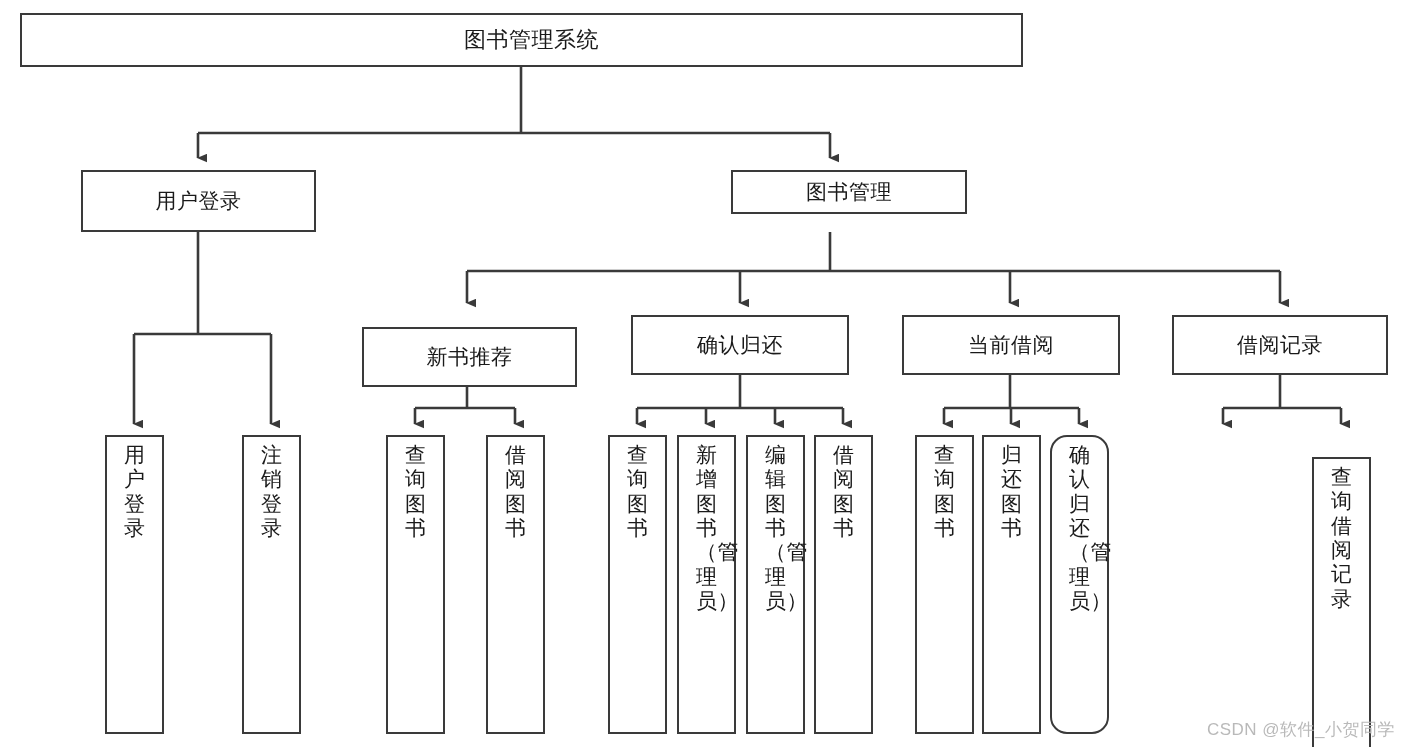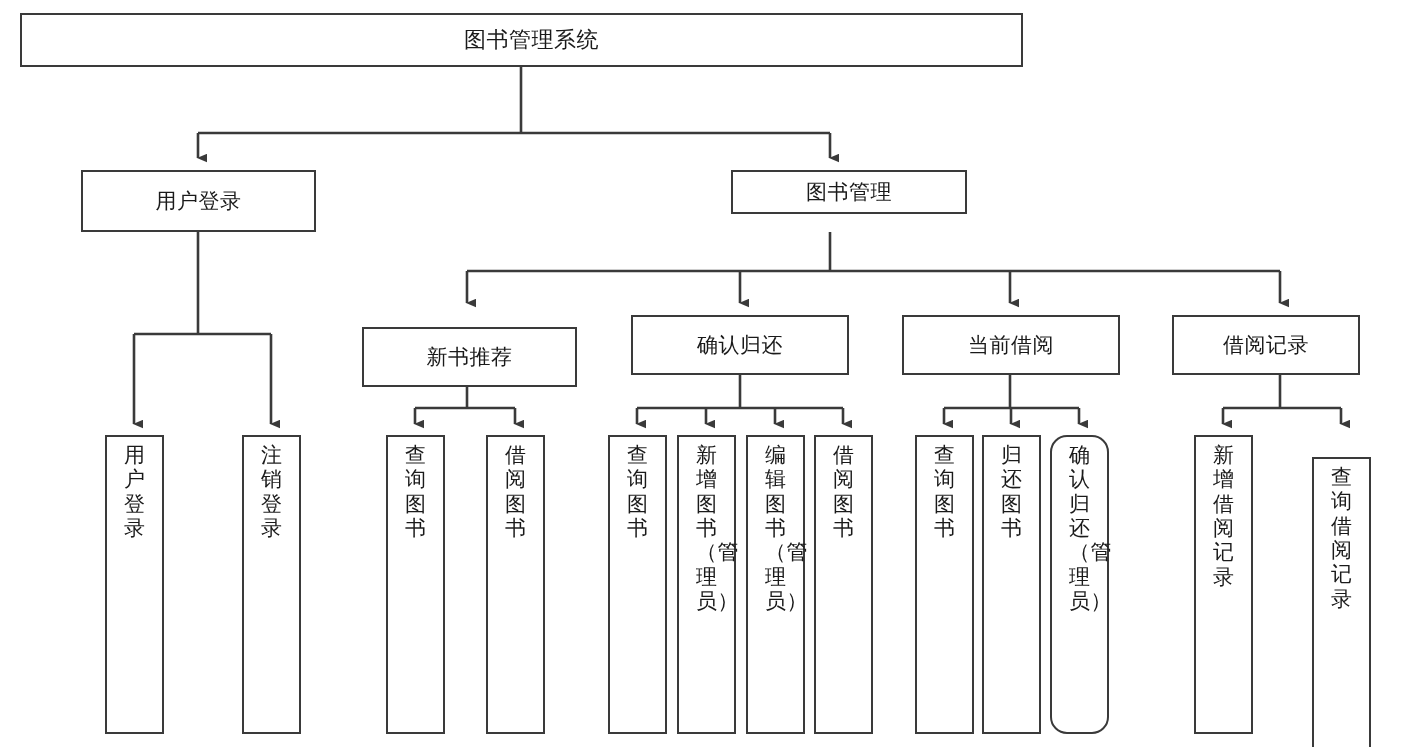--- a/index.html
+++ b/index.html
@@ -143,21 +143,21 @@
 
   <div class="node horiz" style="left:362px; top:315px; width:215px; height:60px;margin-top:12px;">
     <span class="label">新书推荐</span>
   </div>
   <div class="node horiz" style="left:631px; top:315px; width:218px; height:60px;">
     <span class="label">确认归还</span>
   </div>
   <div class="node horiz" style="left:902px; top:315px; width:218px; height:60px;">
     <span class="label">当前借阅</span>
   </div>
-  <div class="node horiz" style="left:1172px; top:315px; width:188px; height:60px;">
+  <div class="node horiz" style="left:1172px; top:315px; width:216px; height:60px;">
     <span class="label">借阅记录</span>
   </div>
 
   <div class="node vert" style="left:105px; top:435px; width:59px; height:299px;">
     <span class="label">用户登录</span>
   </div>
   <div class="node vert" style="left:242px; top:435px; width:59px; height:299px;">
     <span class="label">注销登录</span>
   </div>
 
@@ -184,21 +184,19 @@
   <div class="node vert" style="left:915px; top:435px; width:59px; height:299px;">
     <span class="label">查询图书</span>
   </div>
   <div class="node vert" style="left:982px; top:435px; width:59px; height:299px;">
     <span class="label">归还图书</span>
   </div>
   <div class="node vert" style="left:1050px; top:435px; width:59px; height:299px;border-radius:17px;">
     <span class="label">确认归还（管理员）</span>
   </div>
 
-  <div class="node vert" style="left:1194px; top:435px; width:59px; height:299px;">
-    <span class="label">新增借阅记录</span>
-  </div>
   <div class="node vert" style="left:1312px; top:457px; width:59px; height:299px;">
     <span class="label">查询借阅记录</span>
   </div>
 
+  <div class="watermark">CSDN @软件_小贺同学</div>
 
 </div>
 
 </body></html>

